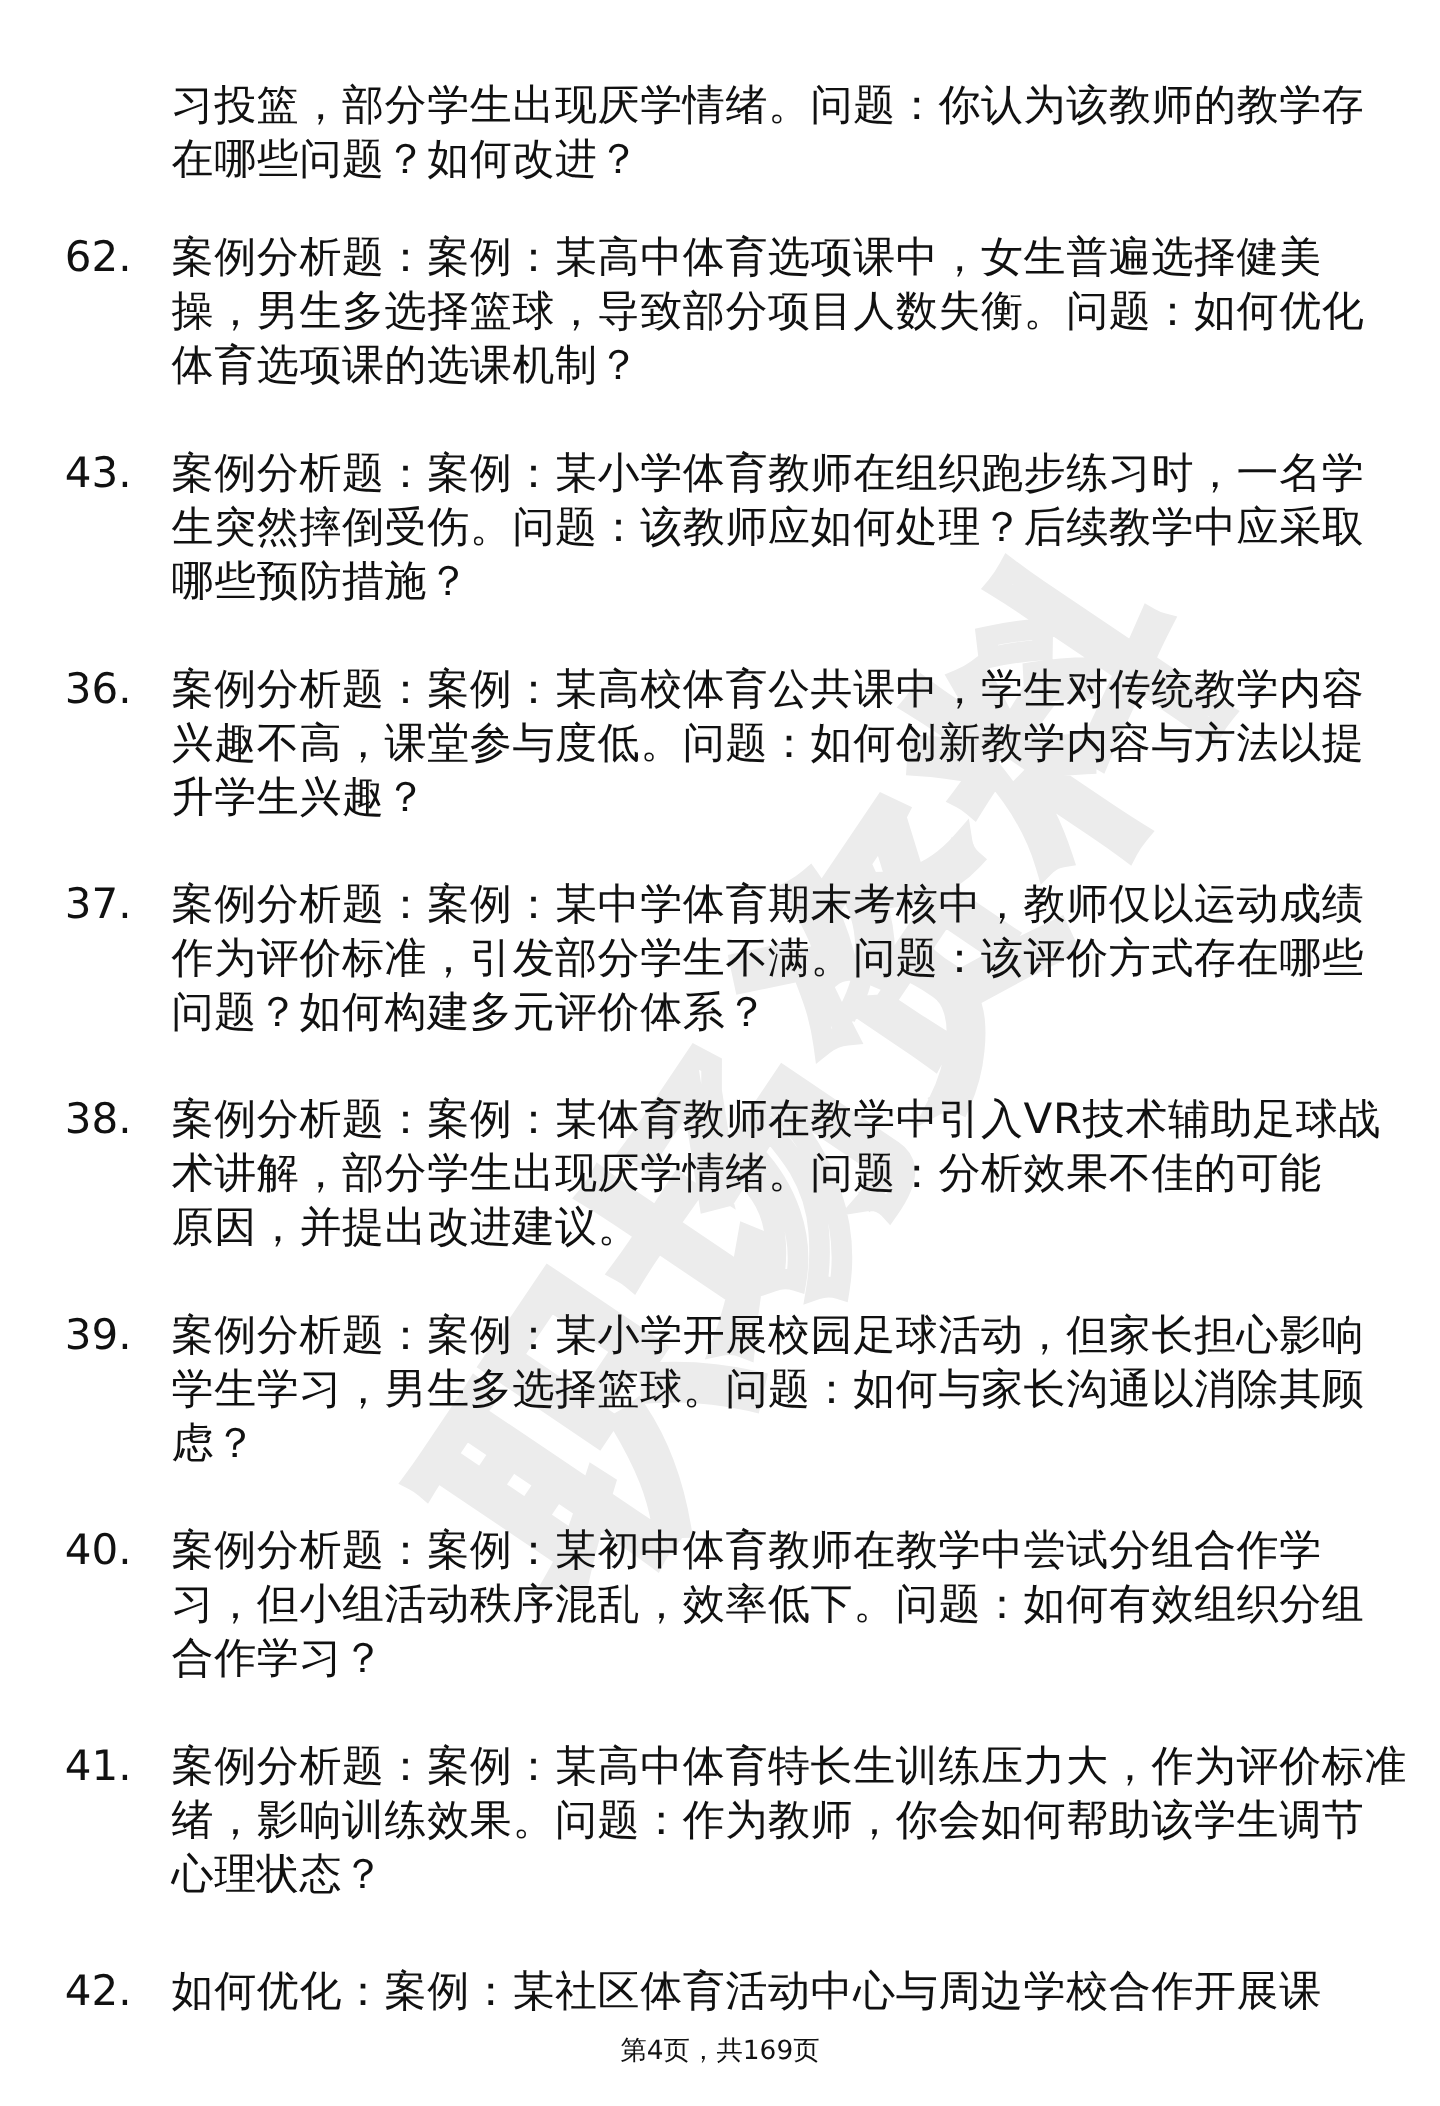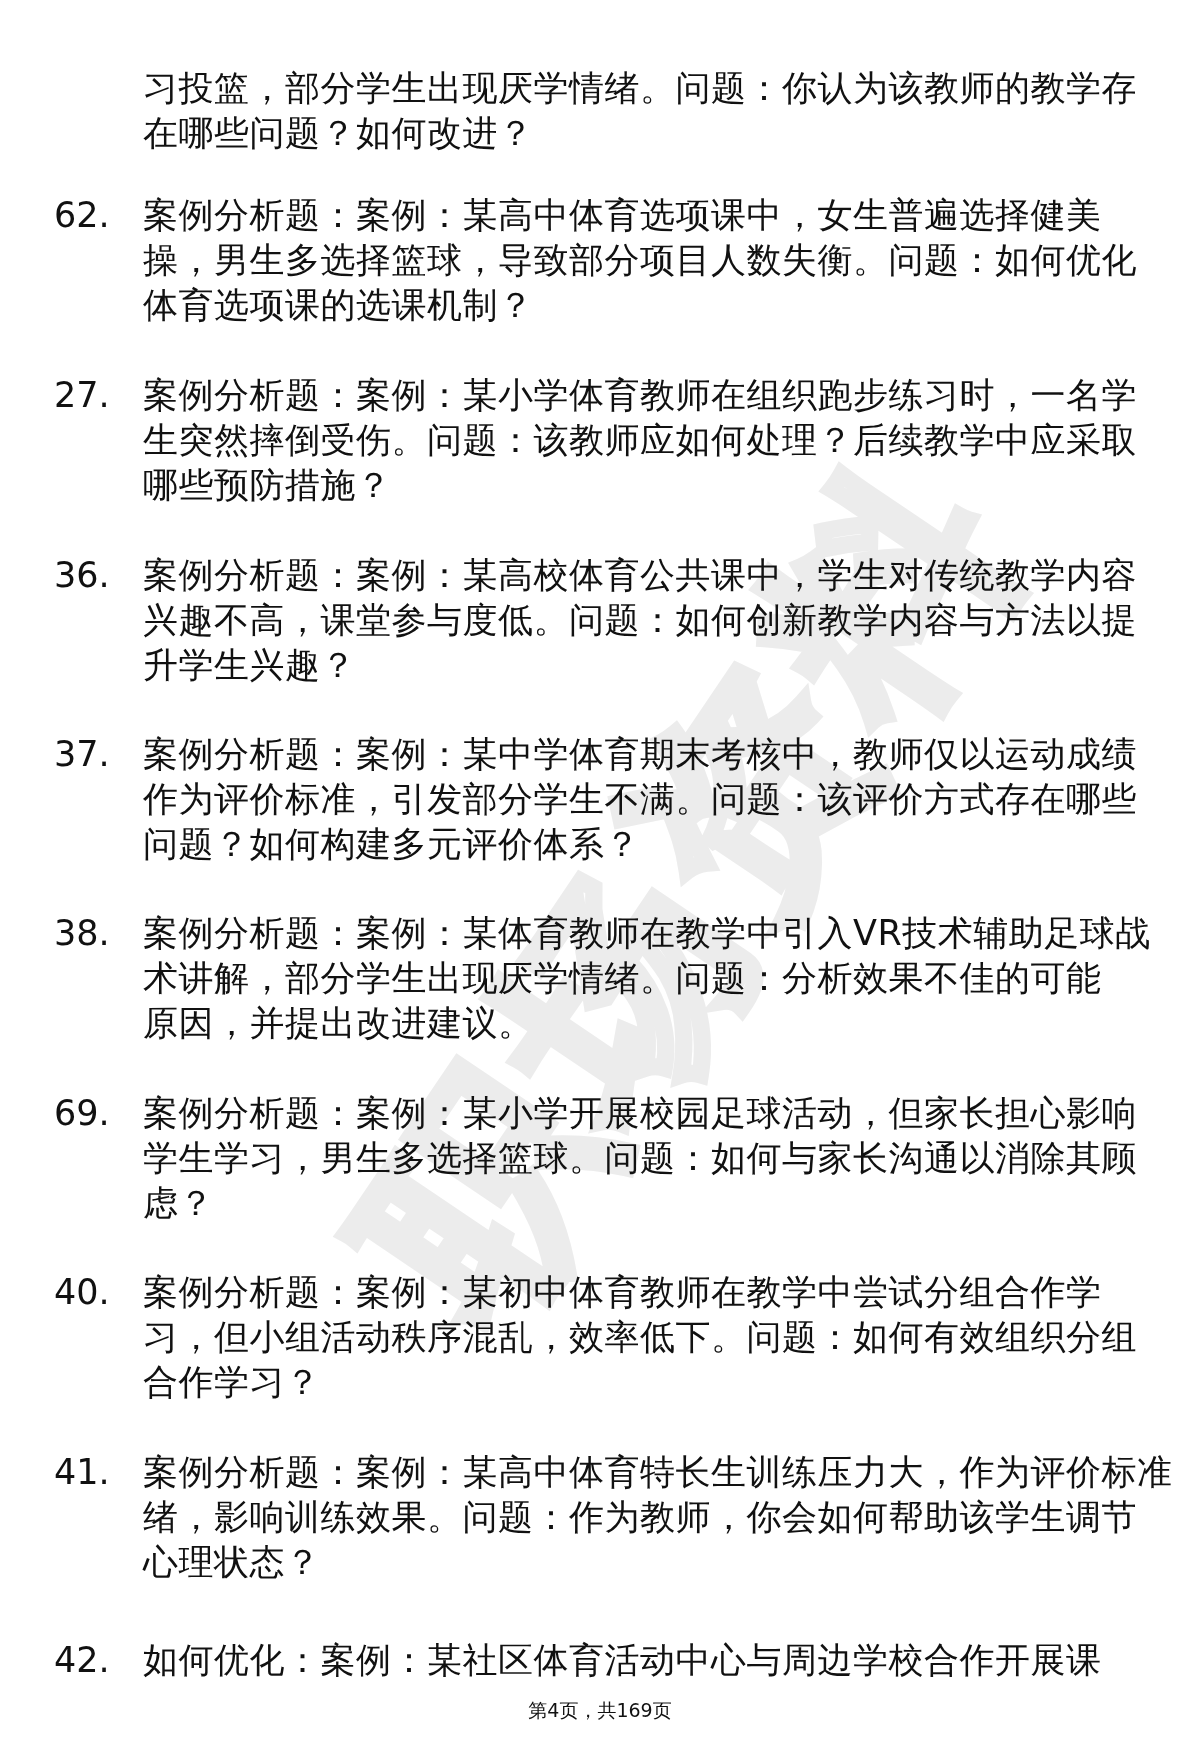--- a/index.html
+++ b/index.html
@@ -66,21 +66,21 @@
     white-space: nowrap;
   }
   .footer {
     position: absolute;
     left: 0;
     width: 1200px;
     top: 1690px;
     height: 40px;
     line-height: 40px;
     text-align: center;
-    font-size: 19px;
+    font-size: 22px;
     z-index: 1;
   }
 </style>
 </head>
 <body>
 
 <div class="page">
 
   <div class="watermark">职场资料</div>
 
@@ -92,21 +92,21 @@
     </div>
 
     <div>
       <div class="qnum" style="top:193px">62.</div>
       <div class="line" style="top:193px">案例分析题：案例：某高中体育选项课中，女生普遍选择健美</div>
       <div class="line" style="top:238px">操，男生多选择篮球，导致部分项目人数失衡。问题：如何优化</div>
       <div class="line" style="top:283px">体育选项课的选课机制？</div>
     </div>
 
     <div>
-      <div class="qnum" style="top:373px">27.</div>
+      <div class="qnum" style="top:373px">43.</div>
       <div class="line" style="top:373px">案例分析题：案例：某小学体育教师在组织跑步练习时，一名学</div>
       <div class="line" style="top:418px">生突然摔倒受伤。问题：该教师应如何处理？后续教学中应采取</div>
       <div class="line" style="top:463px">哪些预防措施？</div>
     </div>
 
     <div>
       <div class="qnum" style="top:553px">36.</div>
       <div class="line" style="top:553px">案例分析题：案例：某高校体育公共课中，学生对传统教学内容</div>
       <div class="line" style="top:598px">兴趣不高，课堂参与度低。问题：如何创新教学内容与方法以提</div>
       <div class="line" style="top:643px">升学生兴趣？</div>
@@ -120,21 +120,21 @@
     </div>
 
     <div>
       <div class="qnum" style="top:911px">38.</div>
       <div class="line" style="top:911px">案例分析题：案例：某体育教师在教学中引入VR技术辅助足球战</div>
       <div class="line" style="top:956px">术讲解，部分学生出现厌学情绪。问题：分析效果不佳的可能</div>
       <div class="line" style="top:1001px">原因，并提出改进建议。</div>
     </div>
 
     <div>
-      <div class="qnum" style="top:1091px">69.</div>
+      <div class="qnum" style="top:1091px">39.</div>
       <div class="line" style="top:1091px">案例分析题：案例：某小学开展校园足球活动，但家长担心影响</div>
       <div class="line" style="top:1136px">学生学习，男生多选择篮球。问题：如何与家长沟通以消除其顾</div>
       <div class="line" style="top:1181px">虑？</div>
     </div>
 
     <div>
       <div class="qnum" style="top:1270px">40.</div>
       <div class="line" style="top:1270px">案例分析题：案例：某初中体育教师在教学中尝试分组合作学</div>
       <div class="line" style="top:1315px">习，但小组活动秩序混乱，效率低下。问题：如何有效组织分组</div>
       <div class="line" style="top:1360px">合作学习？</div>

